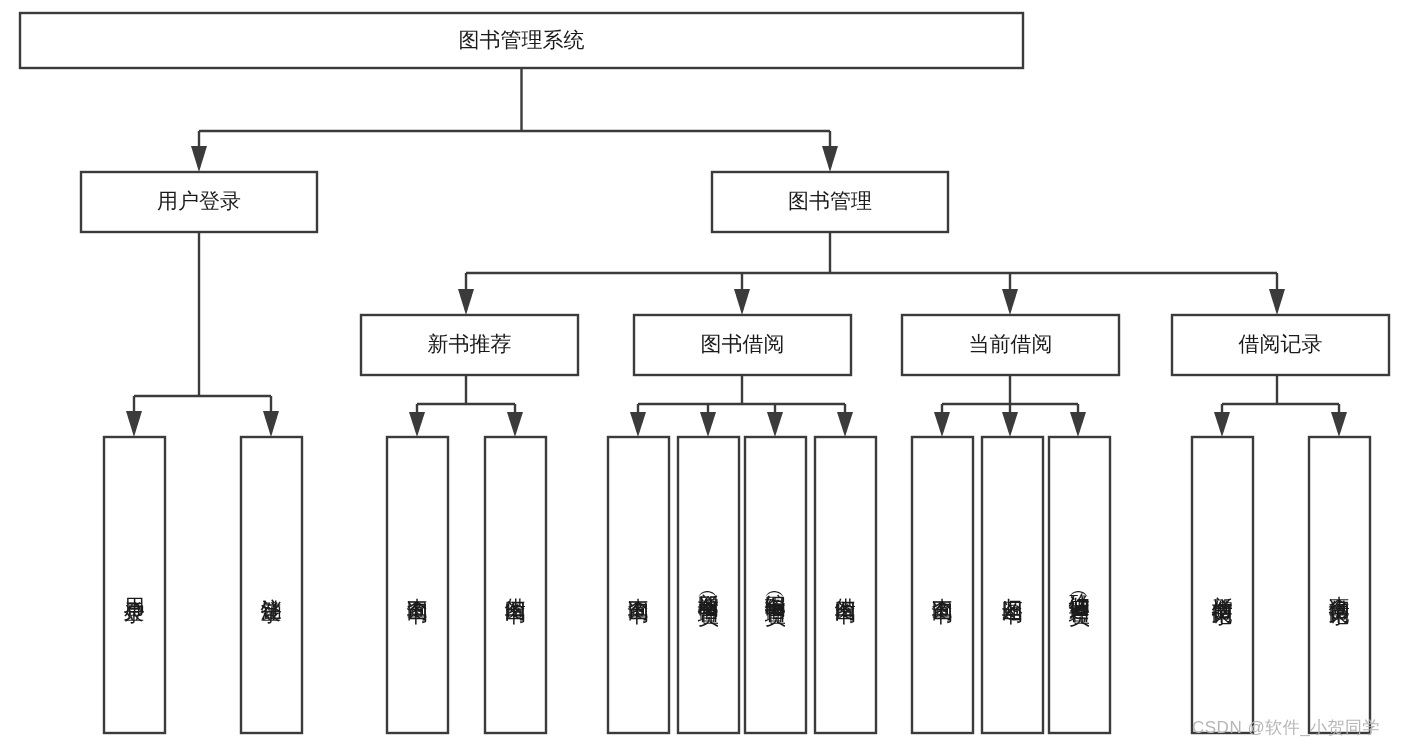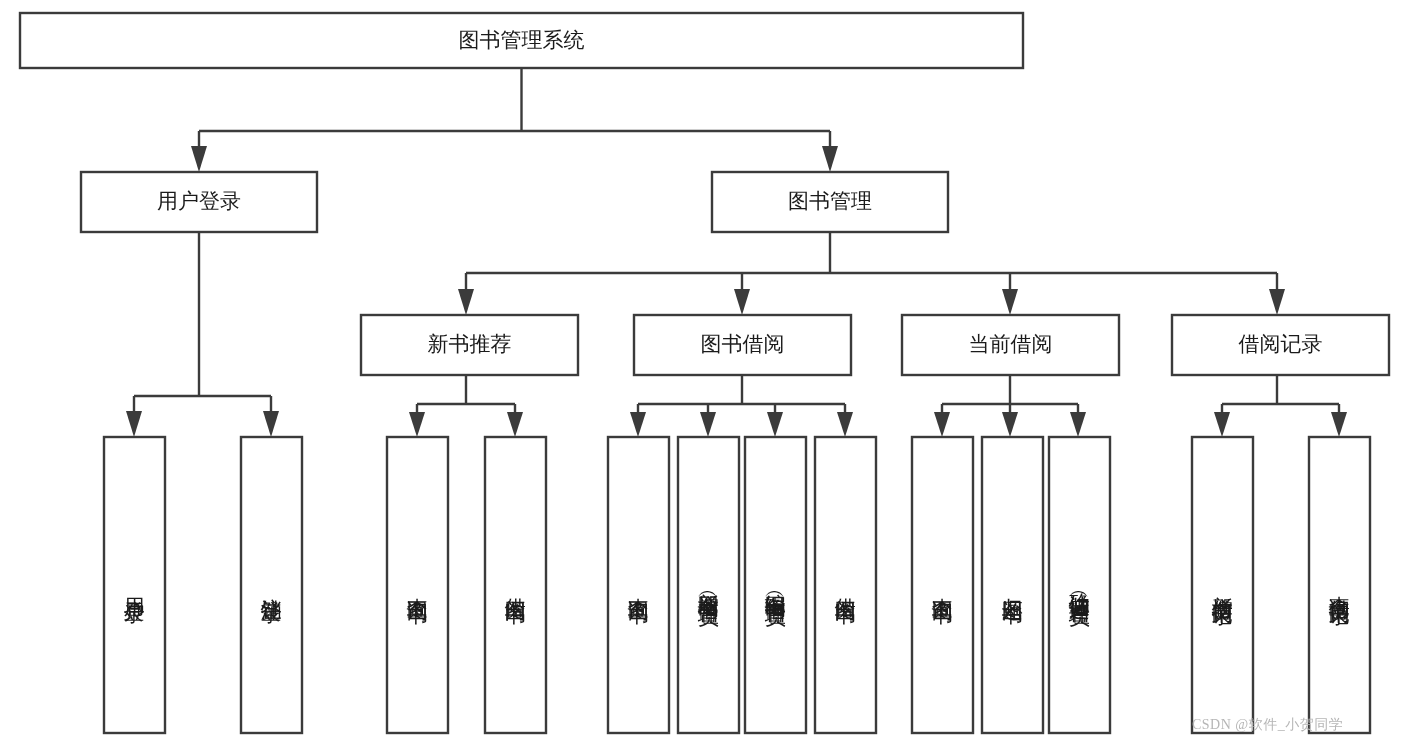--- a/index.html
+++ b/index.html
@@ -59,22 +59,22 @@
     letter-spacing: 2px;
     display: flex;
     align-items: center;
     justify-content: center;
     text-align: center;
     white-space: nowrap;
     pointer-events: none;
   }
   .watermark {
     position: absolute;
-    font-family: Liberation Serif, serif;
-    font-size: 14px;
+    font-family: Liberation Sans, sans-serif;
+    font-size: 17px;
     color: #b6b6b6;
     white-space: nowrap;
     letter-spacing: 0.5px;
   }
 </style>
 </head>
 <body>
 
 <div id="diagram-root">
 

